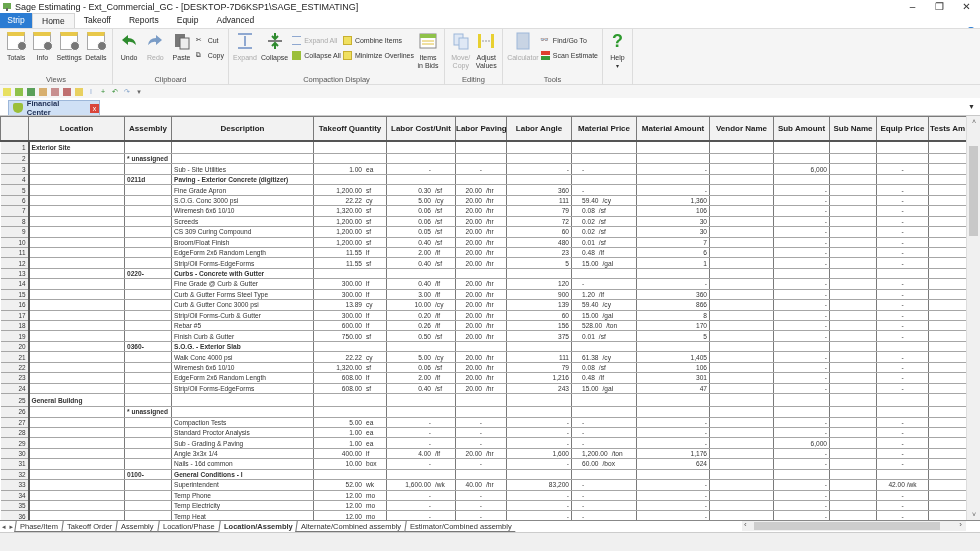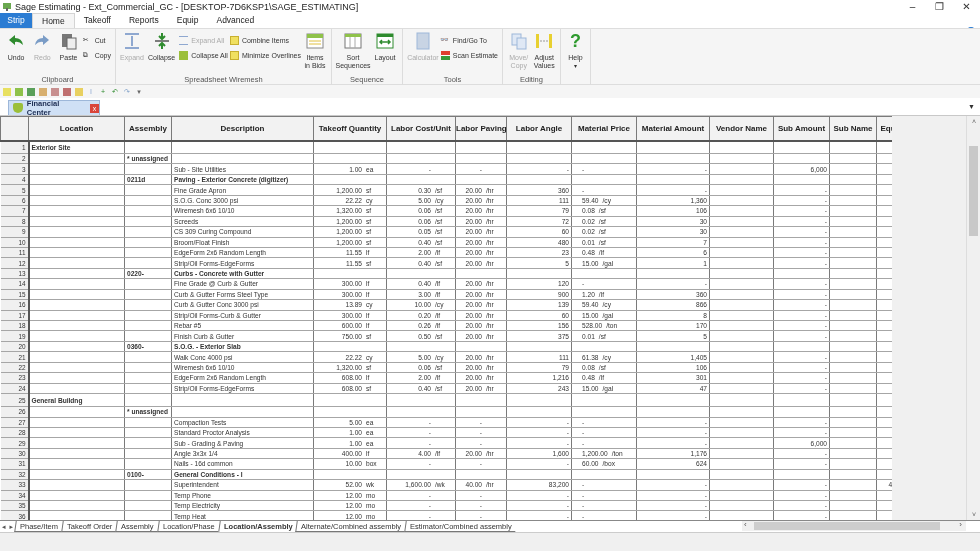--- a/index.html
+++ b/index.html
@@ -30,21 +30,21 @@
   .sheet-ico { background: #fff; border: 1px solid #a8a8a8; border-top: 4px solid #e8c84a; }
   .sheet-ico::after { content: ""; position: absolute; right: -3px; bottom: -2px; width: 8px; height: 8px; border-radius: 50%; background: #777; border: 1px solid #fff; }
   .qat { position: absolute; left: 0; top: 85px; width: 980px; height: 13px; background: #f5f5f5; display: flex; align-items: center; gap: 4px; padding-left: 3px; }
   .qat span { width: 8px; height: 8px; display: inline-block; font-size: 7px; line-height: 8px; text-align: center; }
   .doctabbar { position: absolute; left: 0; top: 98px; width: 980px; height: 18px; background: #fff; border-bottom: 1px solid #c8c8c8; }
   .doctab { position: absolute; left: 8px; top: 2px; height: 15px; width: 92px; background: #cfe0f5; border: 1px solid #9db7d9; border-bottom: none; display: flex; align-items: center; gap: 4px; padding-left: 4px; }
   .doctab .shield { width: 10px; height: 10px; background: #9bbf3a; border-radius: 2px 2px 5px 5px; }
   .doctab .label { font-size: 7.5px; font-weight: bold; color: #1a2a50; }
   .doctab .close { width: 9px; height: 9px; background: #d9453b; color: #fff; font-size: 7px; line-height: 9px; text-align: center; margin-left: 2px; }
   .doc-dropdown { position: absolute; right: 5px; top: 103px; font-size: 7px; color: #333; }
-  .grid-wrap { position: absolute; left: 0; top: 116px; width: 892px; height: 404px; background: #fff; overflow: hidden; }
+  .grid-wrap { position: absolute; left: 0; top: 116px; width: 980px; height: 404px; background: #fff; overflow: hidden; }
   table.grid { border-collapse: collapse; table-layout: fixed; width: 966px; position: absolute; left: 0; top: 0; }
   table.grid th { height: 24px; background: #f2f2f2; border: 1px solid #7a7a7a; border-bottom: 2px solid #555; font-size: 8px; font-weight: bold; color: #222; white-space: nowrap; overflow: hidden; text-align: center; }
   table.grid td { height: 10.45px; border-right: 1px solid #7a7a7a; border-bottom: 1px solid #a6a6a6; font-size: 6.6px; line-height: 9px; color: #333; white-space: nowrap; overflow: hidden; padding: 0 2px; }
   table.grid td.rn { background: #f0f0f0; text-align: right; border-right: 2px solid #555; font-size: 6.4px; }
   td.num { text-align: right; }
   td.ctr { text-align: center; }
   td .u { display: inline-block; width: 18px; text-align: left; margin-left: 4px; }
   td.loc { font-size: 9px; font-weight: bold; color: #111; }
   td.asm { color: #1f8a8a; font-weight: bold; }
   td.phase { color: #1f8a8a; font-weight: bold; font-size: 7.2px; }
@@ -88,20 +88,39 @@
   <div class="menu-tab">Equip</div>
   <div class="menu-tab">Advanced</div>
   <div class="ribbon-right">
     <span class="caret">^</span>
     <span class="help-dot">?</span>
   </div>
 </div>
 
 <div class="ribbon">
 
+  <div class="group" style="width:113px;">
+    <div class="btn-big">
+        <div class="ico sheet-ico"></div>
+        <span>Totals</span>
+      </div>
+    <div class="btn-big">
+        <div class="ico sheet-ico"></div>
+        <span>Info</span>
+      </div>
+    <div class="btn-big">
+        <div class="ico sheet-ico"></div>
+        <span>Settings</span>
+      </div>
+    <div class="btn-big">
+        <div class="ico sheet-ico"></div>
+        <span>Details</span>
+      </div>
+    <div class="group-label">Views</div>
+  </div>
 
   <div class="group" style="width:116px;">
     <div class="btn-big">
       <svg class="ico" viewBox="0 0 18 18">
           <path d="M2 8 L8 3 L8 6 Q15 6 16 13 Q12 9 8 10 L8 13 Z" fill="#2e8b2e"></path>
         </svg>
       <span>Undo</span>
       </div>
     <div class="btn-big disabled">
       <svg class="ico" viewBox="0 0 18 18">
@@ -168,81 +187,61 @@
     </div>
     <div class="btn-big">
       <svg class="ico" viewBox="0 0 18 18">
           <rect x="1" y="2" width="16" height="14" fill="#fff" stroke="#888"></rect>
           <rect x="1" y="2" width="16" height="4" fill="#8fc24a"></rect>
           <line x1="3" y1="9" x2="15" y2="9" stroke="#e0c040"></line>
           <line x1="3" y1="12" x2="15" y2="12" stroke="#e0c040"></line>
         </svg>
       <span>Items in Bids</span>
       </div>
-    <div class="group-label">Spreadsheet Wiremesh</div>
+    <div class="group-label">Compaction Display</div>
   </div>
 
-  <div class="group" style="width:71px;">
-    <div class="btn-big wide">
+
+  <div class="group" style="width:58px;">
+    <div class="btn-big disabled">
       <svg class="ico" viewBox="0 0 18 18">
-          <rect x="1" y="2" width="16" height="14" fill="#fff" stroke="#777"></rect>
-          <rect x="1" y="2" width="16" height="3" fill="#8fc24a"></rect>
-          <line x1="6" y1="5" x2="6" y2="16" stroke="#aaa"></line>
-          <line x1="11" y1="5" x2="11" y2="16" stroke="#aaa"></line>
+          <rect x="2" y="2" width="9" height="11" fill="#dfe8f5" stroke="#9db7d9"></rect>
+          <rect x="7" y="6" width="9" height="11" fill="#dfe8f5" stroke="#9db7d9"></rect>
         </svg>
-      <span>Sort Sequences</span>
+      <span>Move/ Copy</span>
       </div>
     <div class="btn-big">
       <svg class="ico" viewBox="0 0 18 18">
-          <rect x="1" y="2" width="16" height="14" fill="#fff" stroke="#2e8b2e"></rect>
-          <rect x="1" y="2" width="16" height="3" fill="#2e8b2e"></rect>
-          <path d="M4 10 L14 10 M6 8 L4 10 L6 12 M12 8 L14 10 L12 12" stroke="#2e8b2e" stroke-width="1.5" fill="none"></path>
+          <rect x="1" y="2" width="3" height="14" fill="#e8d030"></rect>
+          <rect x="14" y="2" width="3" height="14" fill="#e8d030"></rect>
+          <path d="M5 9 L13 9" stroke="#999" stroke-dasharray="2,1"></path>
         </svg>
-      <span>Layout</span>
-      </div>
-    <div class="group-label">Sequence</div>
+      <span>Adjust Values</span>
+      </div>
+    <div class="group-label">Editing</div>
   </div>
 
   <div class="group" style="width:100px;">
     <div class="btn-big wide disabled">
       <svg class="ico" viewBox="0 0 18 18">
           <rect x="3" y="1" width="12" height="16" fill="#c8d4e4" stroke="#9db7d9"></rect>
         </svg>
       <span>Calculator</span>
       </div>
     <div class="btn-col">
       <div class="btn-small">
           <span class="sico" style="font-size:7px;">👓</span>
           <span>Find/Go To</span>
         </div>
       <div class="btn-small">
           <span class="sico" style="background:linear-gradient(#e04030 40%,#fff 40%,#fff 60%,#3a9a3a 60%);"></span>
           <span>Scan Estimate</span>
         </div>
     </div>
     <div class="group-label">Tools</div>
-  </div>
-
-  <div class="group" style="width:58px;">
-    <div class="btn-big disabled">
-      <svg class="ico" viewBox="0 0 18 18">
-          <rect x="2" y="2" width="9" height="11" fill="#dfe8f5" stroke="#9db7d9"></rect>
-          <rect x="7" y="6" width="9" height="11" fill="#dfe8f5" stroke="#9db7d9"></rect>
-        </svg>
-      <span>Move/ Copy</span>
-      </div>
-    <div class="btn-big">
-      <svg class="ico" viewBox="0 0 18 18">
-          <rect x="1" y="2" width="3" height="14" fill="#e8d030"></rect>
-          <rect x="14" y="2" width="3" height="14" fill="#e8d030"></rect>
-          <path d="M5 9 L13 9" stroke="#999" stroke-dasharray="2,1"></path>
-        </svg>
-      <span>Adjust Values</span>
-      </div>
-    <div class="group-label">Editing</div>
   </div>
 
   <div class="group" style="width:30px;">
     <div class="btn-big">
       <span class="ico" style="font-size:18px;font-weight:bold;color:#2e9a2e;line-height:18px;text-align:center;">?</span>
       <span>Help</span>
       <span style="font-size:6px;">▾</span>
     </div>
   </div>
 </div>

